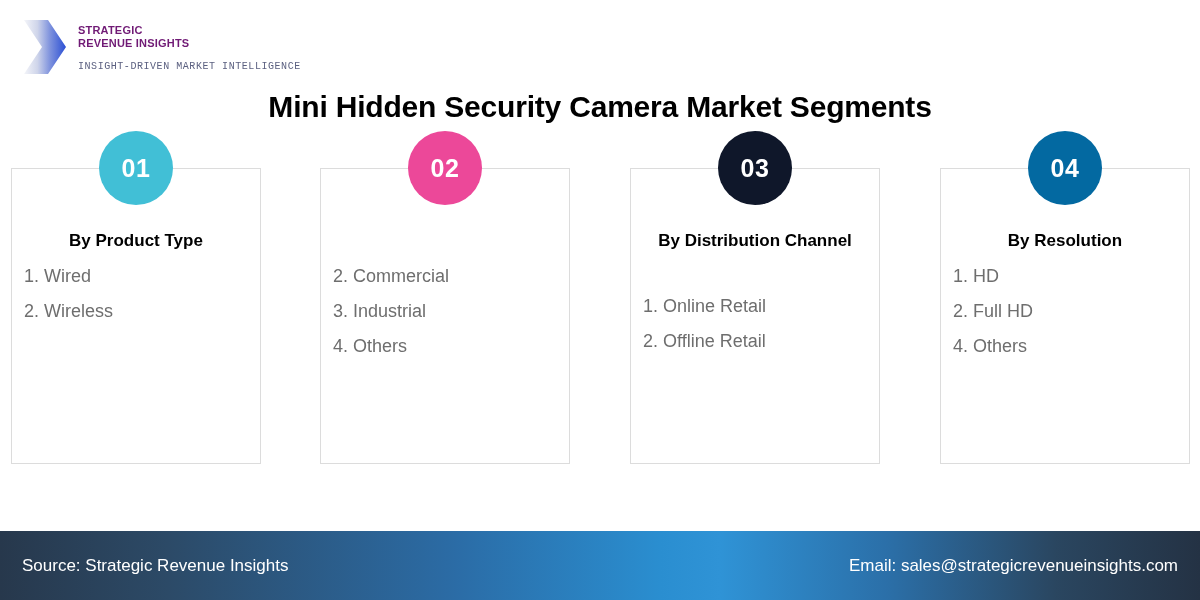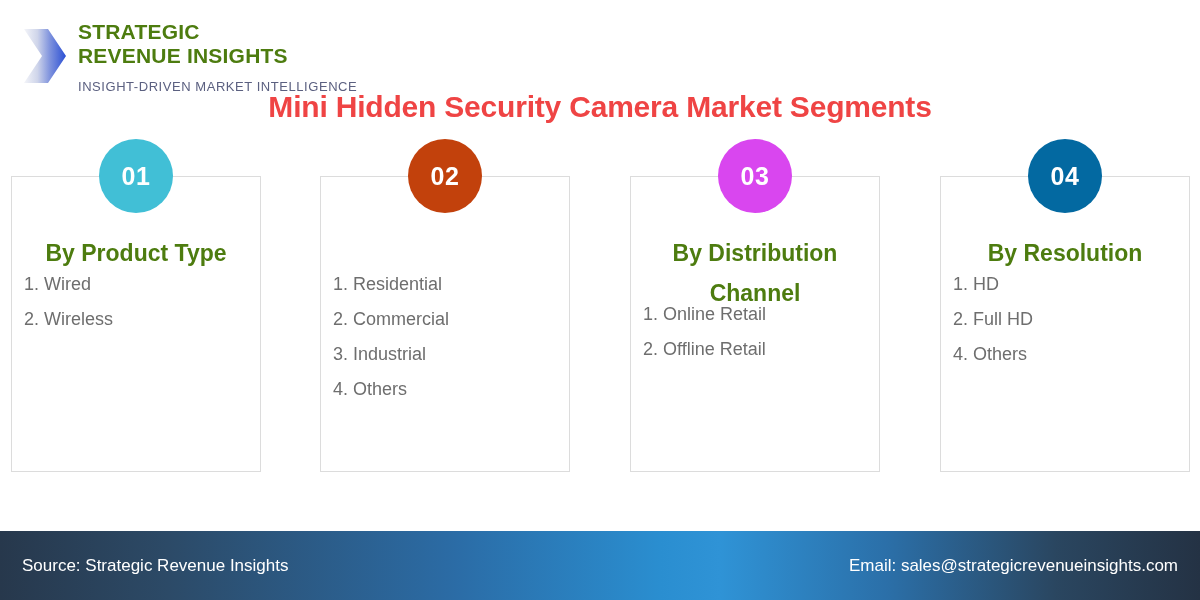--- a/index.html
+++ b/index.html
@@ -40,30 +40,30 @@
   }
   .logo-text {
     display: flex;
     flex-direction: column;
     justify-content: center;
     padding-top: 2px;
   }
   .logo-line1, .logo-line2 {
     font-family: "Liberation Sans", sans-serif;
     font-weight: bold;
-    font-size: 21px;
+    font-size: 11px;
     letter-spacing: 0.2px;
-    color: #4d7c0f;
+    color: #701a75;
     line-height: 1.13;
     white-space: nowrap;
   }
   .logo-tagline {
     margin-top: 12px;
-    font-family: Liberation Sans, sans-serif;
-    font-size: 13px;
+    font-family: Liberation Mono, monospace;
+    font-size: 10px;
     letter-spacing: 0.55px;
     color: #5b6080;
     white-space: nowrap;
   }
 
   
   .title {
     position: absolute;
     left: 0;
     right: 0;
@@ -73,21 +73,21 @@
     font-weight: bold;
     font-size: 30px;
     letter-spacing: -0.2px;
     color: #2b2e7e;
   }
 
   
   .cards {
     position: absolute;
     left: 11px;
-    top: 176px;
+    top: 168px;
     width: 1178px;
     height: 297px;
   }
   .card {
     position: absolute;
     top: 0;
     width: 250px;
     height: 296px;
     box-sizing: border-box;
     border: 1px solid #dcdcdc;
@@ -117,23 +117,23 @@
   }
 
   .card-heading {
     position: absolute;
     top: 57px;
     left: 8px;
     right: 8px;
     text-align: center;
     font-family: "Liberation Sans", sans-serif;
     font-weight: bold;
-    font-size: 23px;
+    font-size: 17px;
     line-height: 1.72;
-    color: #4d7c0f;
+    color: #000000;
   }
 
   .card-list {
     position: absolute;
     left: 12px;
     right: 10px;
     margin: 0;
     padding: 0;
     list-style: none;
     font-family: "Liberation Sans", sans-serif;
@@ -191,45 +191,44 @@
       </defs>
       <path d="M2 2 L26 2 L44 29 L26 56 L2 56 L20 29 Z" fill="url(#chevGrad)"></path>
     </svg>
     <div class="logo-text">
       <div class="logo-line1">STRATEGIC</div>
       <div class="logo-line2">REVENUE INSIGHTS</div>
       <div class="logo-tagline">INSIGHT-DRIVEN MARKET INTELLIGENCE</div>
     </div>
   </div>
 
-  <div class="title" style="color: #ef4444;">Mini Hidden Security Camera Market Segments</div>
+  <div class="title" style="color: #000000;">Mini Hidden Security Camera Market Segments</div>
 
   <div class="cards">
 
     <div class="card c1">
       <div class="badge" style="background: rgb(65, 191, 214);">01</div>
       <div class="card-heading">By Product Type</div>
       <ul class="card-list one-line">
         <li>1. Wired</li>
         <li>2. Wireless</li>
       </ul>
     </div>
 
     <div class="card c2">
-      <div class="badge" style="background: #c2410c;">02</div>
+      <div class="badge" style="background: #ec4899;">02</div>
       <ul class="card-list one-line">
-        <li>1. Residential</li>
         <li>2. Commercial</li>
         <li>3. Industrial</li>
         <li>4. Others</li>
       </ul>
     </div>
 
     <div class="card c3">
-      <div class="badge" style="background: #d946ef;">03</div>
+      <div class="badge" style="background: #0f172a;">03</div>
       <div class="card-heading">By Distribution Channel</div>
       <ul class="card-list two-line">
         <li>1. Online Retail</li>
         <li>2. Offline Retail</li>
       </ul>
     </div>
 
     <div class="card c4">
       <div class="badge" style="background: #0369a1;">04</div>
       <div class="card-heading">By Resolution</div>

